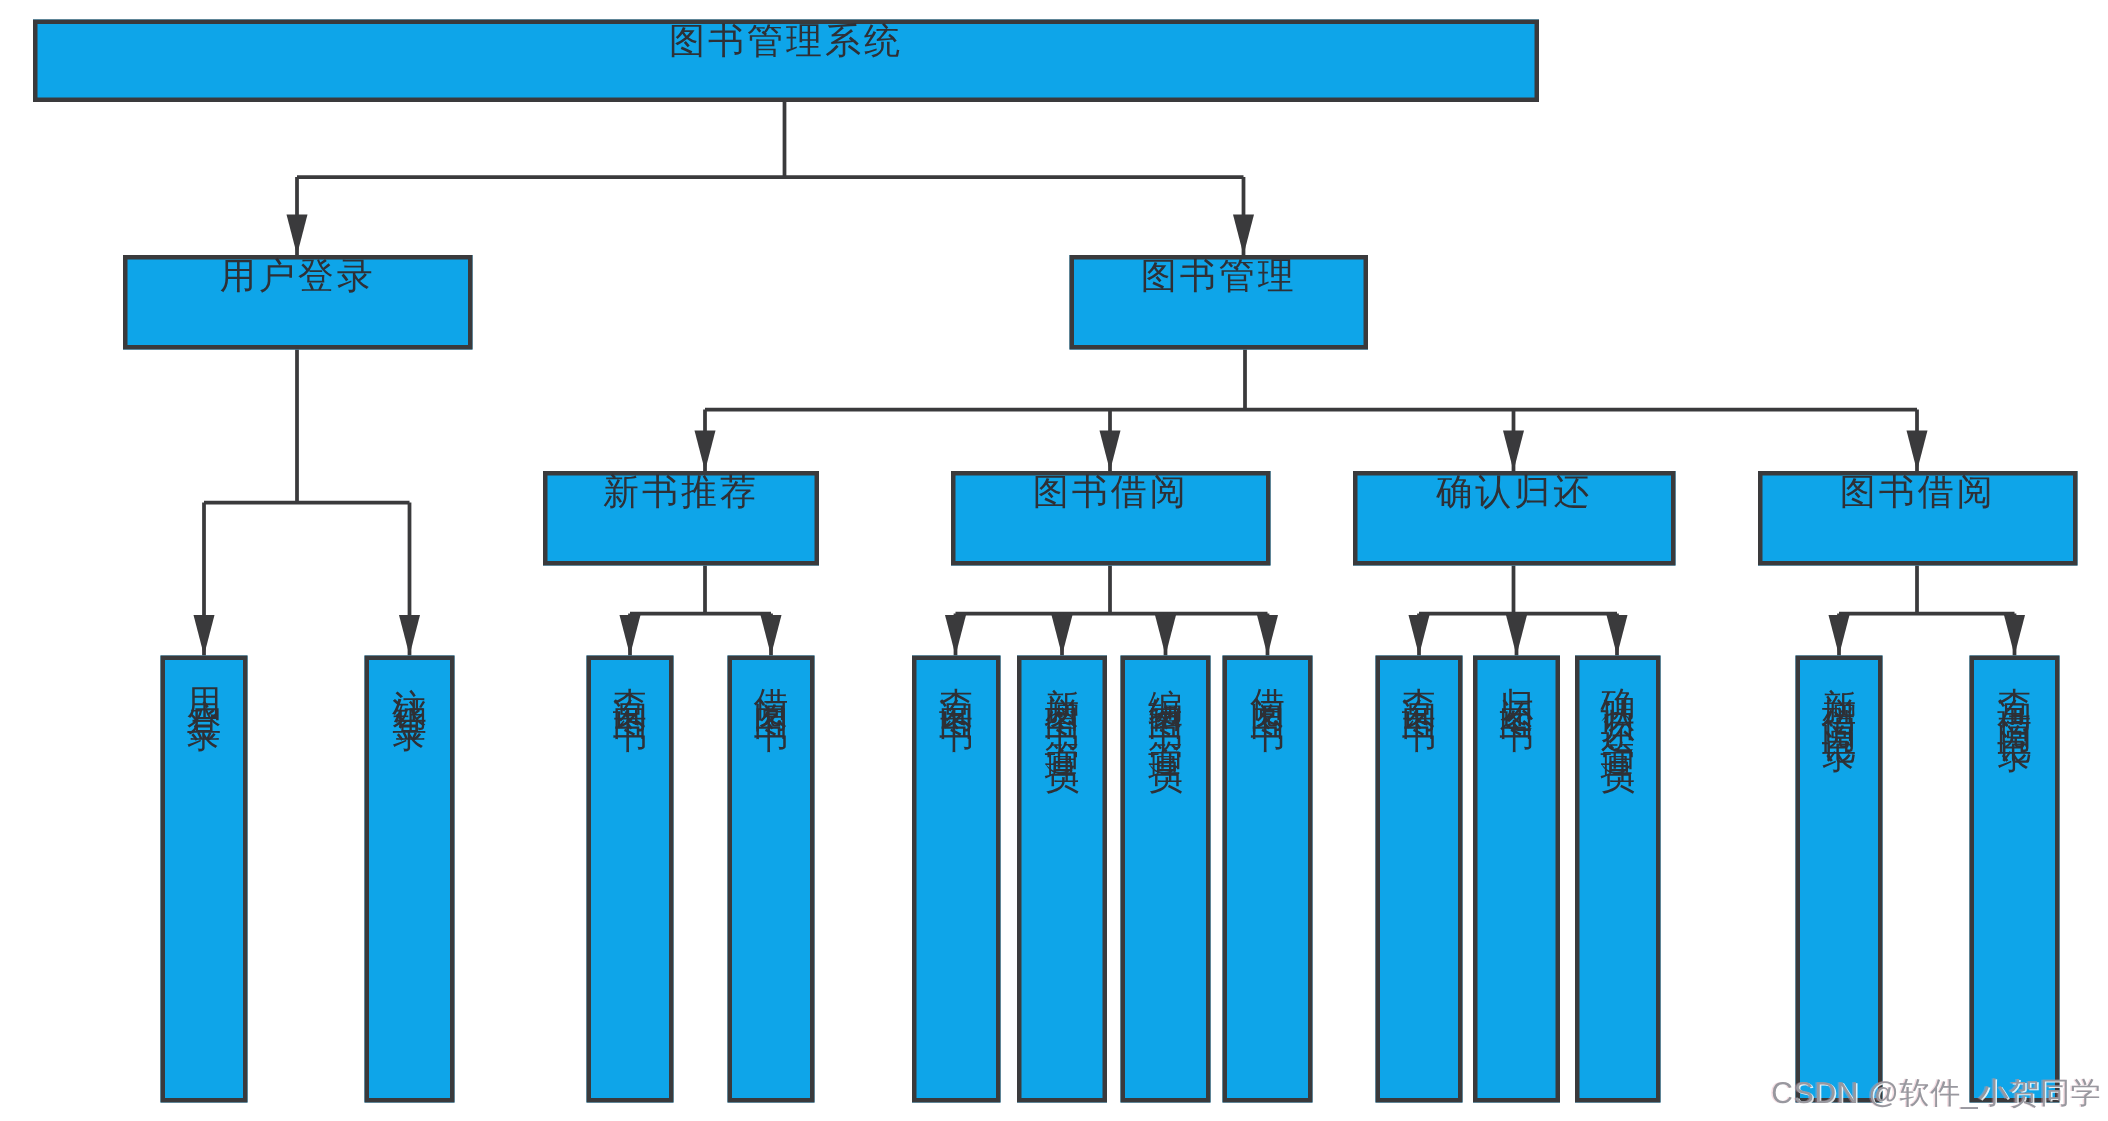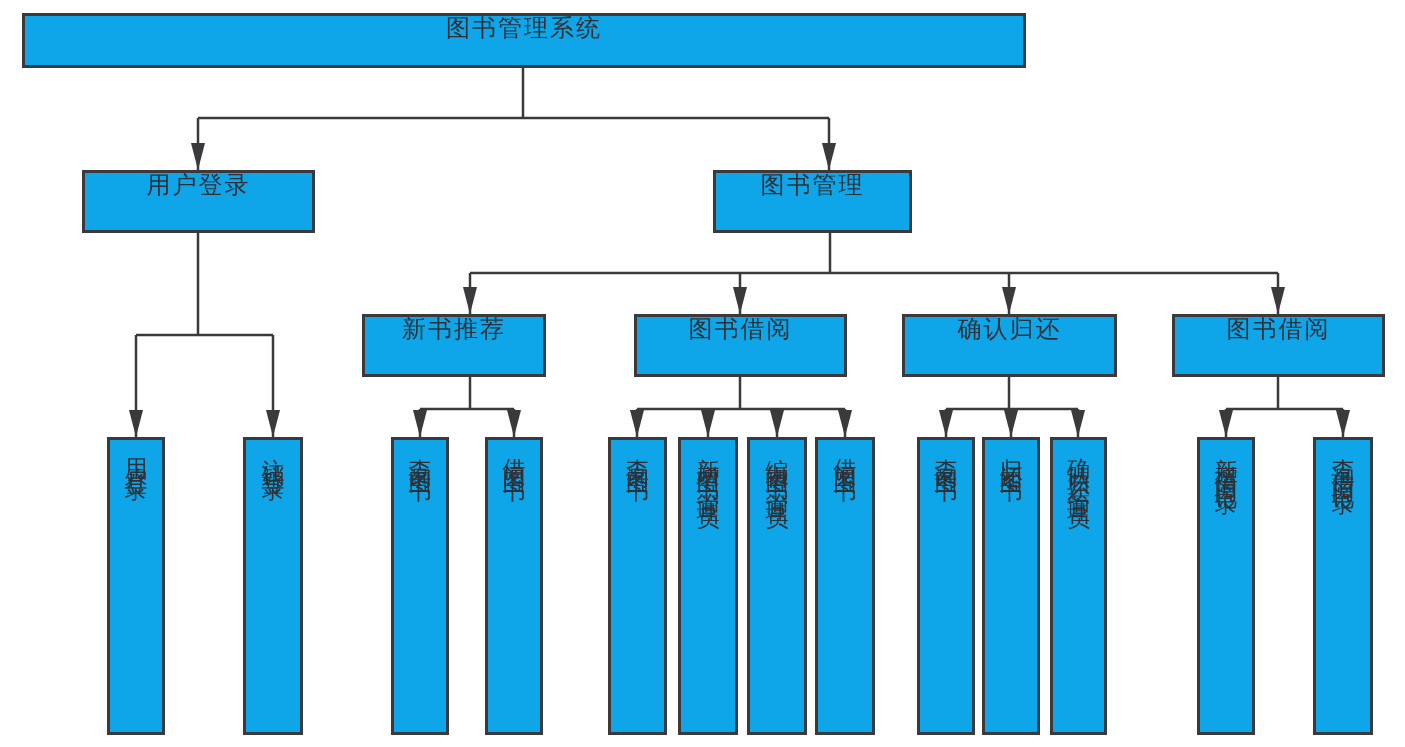--- a/index.html
+++ b/index.html
@@ -171,13 +171,14 @@
       <div class="node vertical" style="left: 1050px; top: 437px; width: 57px; height: 298px;">
         <span>确认归还（管理员）</span>
       </div>
       <div class="node vertical" style="left: 1197px; top: 437px; width: 58px; height: 298px;">
         <span>新增借阅记录</span>
       </div>
       <div class="node vertical" style="left: 1313px; top: 437px; width: 60px; height: 298px;">
         <span>查询借阅记录</span>
       </div>
     </div>
+  <div class="watermark">CSDN @软件_小贺同学</div>
 </div>
 
 </body></html>

